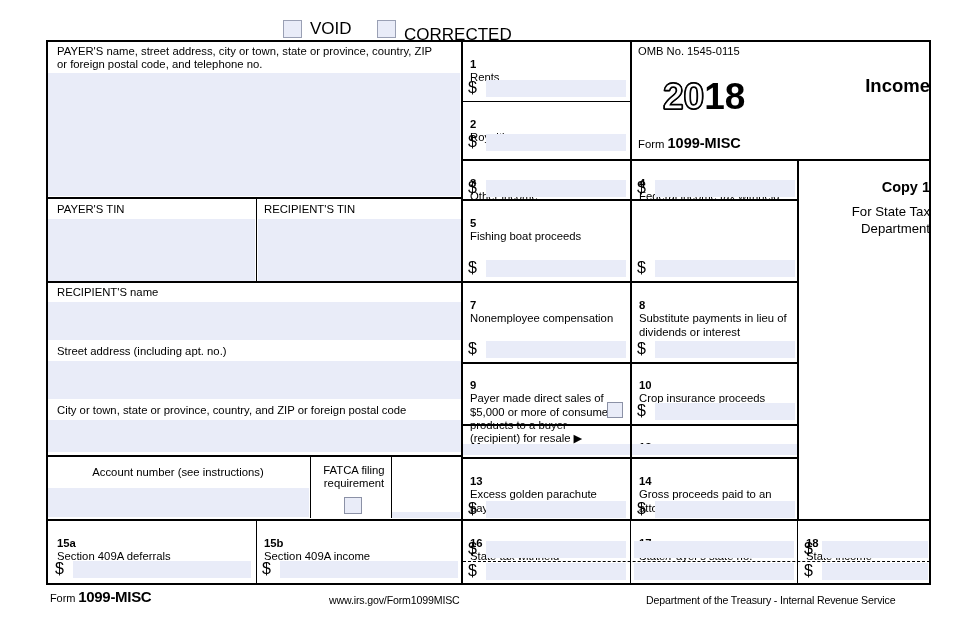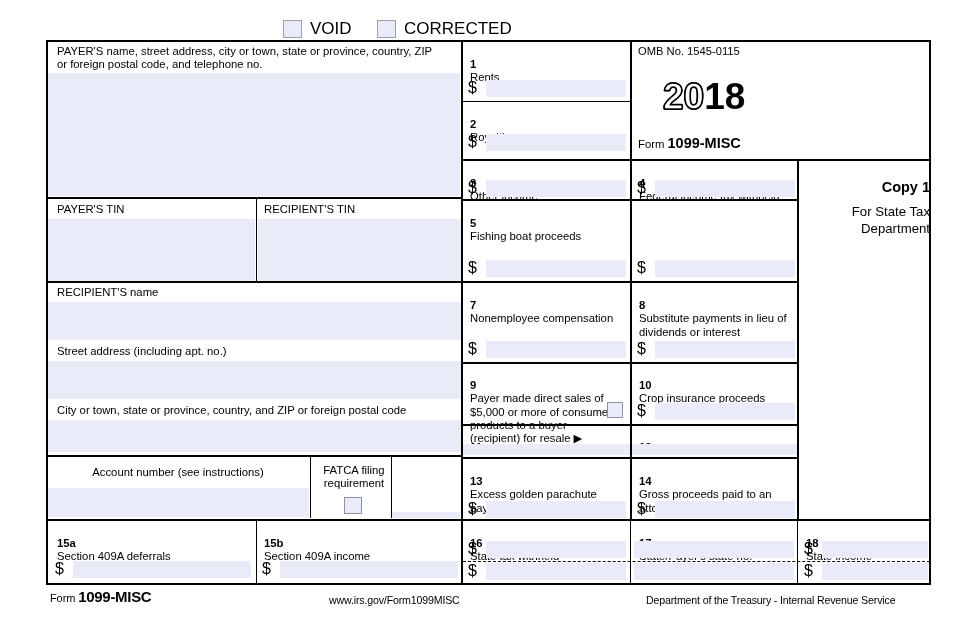--- a/index.html
+++ b/index.html
@@ -146,21 +146,21 @@
 </style>
 </head>
 <body>
 
 <div id="form-root">
 
   <div class="chk" style="left:283px; top:20px; width:19px; height:18px;"></div>
   <div class="toptext" style="left:310px; top:20px;">VOID</div>
 
   <div class="chk" style="left:377px; top:20px; width:19px; height:18px;"></div>
-  <div class="toptext" style="left:404px; top:20px;">CORRECTED</div>
+  <div class="toptext" style="left:404px; top:26px;">CORRECTED</div>
 
   <div class="hline-thick" style="left:46px; top:40px; width:885px;"></div>
 
   <div class="vline-thick" style="left:46px; top:40px; width:2px; height:545px;"></div>
 
   <div class="vline-thick" style="left:929px; top:40px; width:2px; height:545px;"></div>
 
   <div class="hline-thick" style="left:46px; top:583px; width:885px;"></div>
 
   <div class="vline-thick" style="left:461px; top:40px; width:2px; height:545px;"></div>
@@ -227,20 +227,21 @@
   <div class="omb" style="left:638px; top:45px;">OMB No. 1545-0115</div>
   <div class="year" style="left:663px; top:78px;">
     <span class="hollow">20</span><span class="solid">18</span>
   </div>
   <div class="formline" style="left:638px; top:136px;">
     <span>Form</span>
     <b>1099-MISC</b>
   </div>
 
   <div class="bigtitle" style="left:760px; top:74px; width:170px;">
+    <div>Income</div>
   </div>
 
   <div class="copytitle" style="left:800px; top:178px; width:130px;">Copy 1</div>
   <div class="copysub" style="left:790px; top:203px; width:140px;">
     <div>For State Tax</div>
     <div>Department</div>
   </div>
 
   <div class="lbl" style="left:470px; top:164px; width:155px;">
     <span class="num">3</span>

